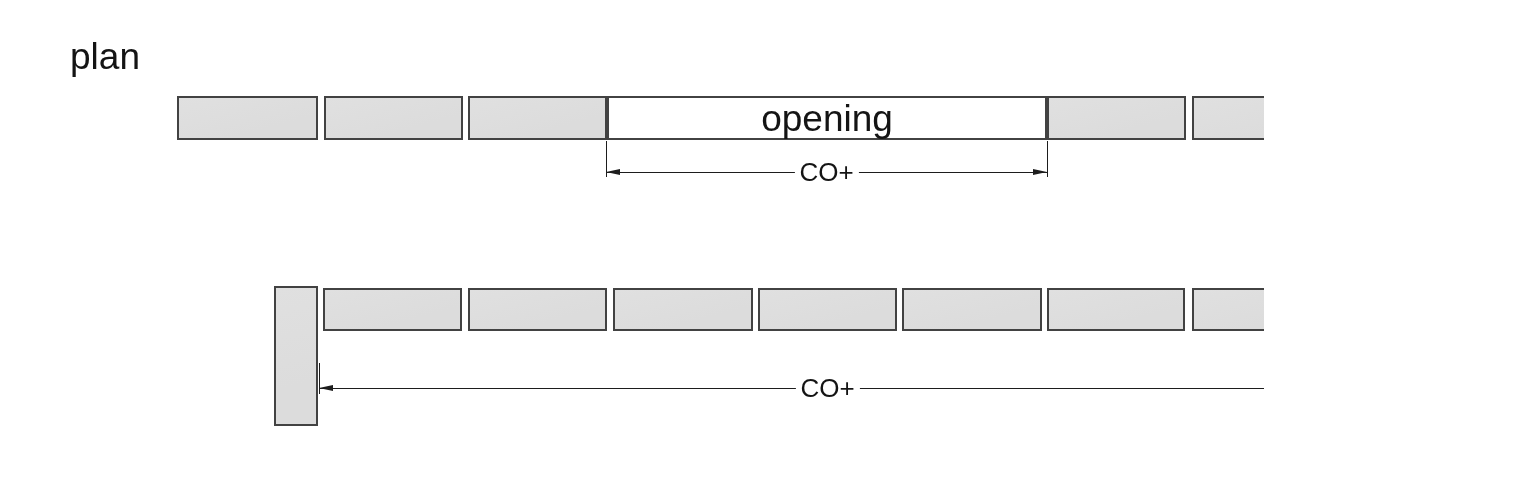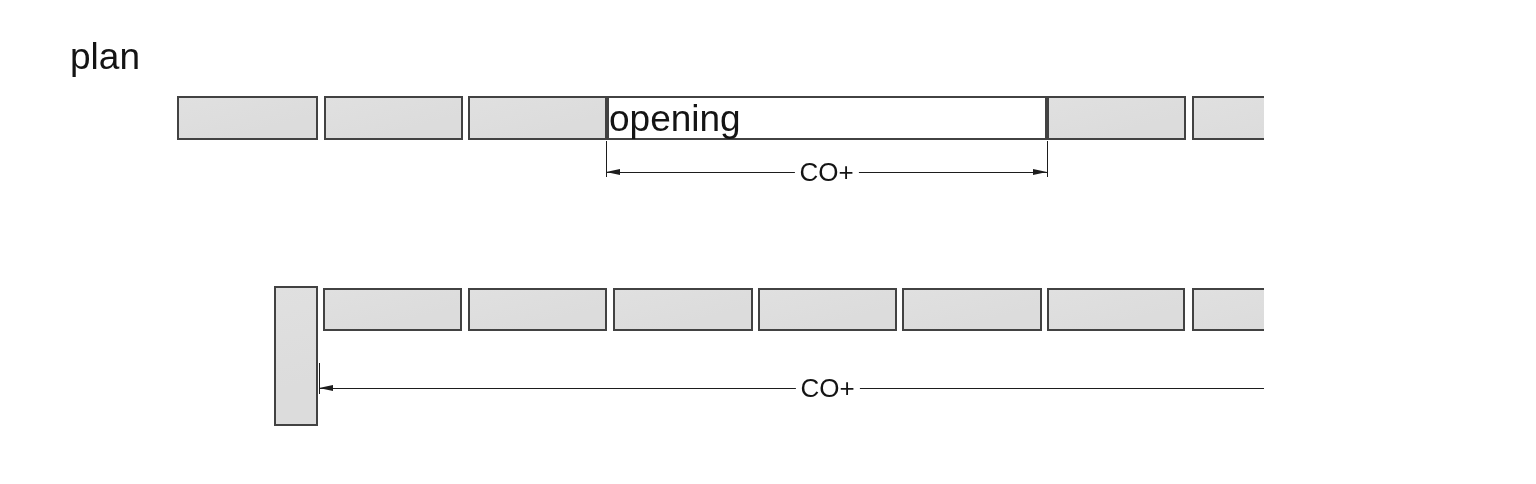--- a/index.html
+++ b/index.html
@@ -29,21 +29,21 @@
     background: linear-gradient(165deg, var(--panel-fill-light, #e0e0e0) 0%, var(--panel-fill, #dcdcdc) 70%);
     border: 2px solid var(--panel-stroke, #424242);
   }
   .opening-rect {
     position: absolute;
     box-sizing: border-box;
     background: var(--opening-fill, #ffffff);
     border: 2px solid var(--panel-stroke, #424242);
     display: flex;
     align-items: center;
-    justify-content: flex-start;
+    justify-content: center;
   }
   .opening-label {
     font-size: 37px;
     line-height: 1;
     color: var(--text, #141414);
   }
   .dim-line, .dim-ext {
     position: absolute;
     background: var(--line, #1d1d1d);
   }

